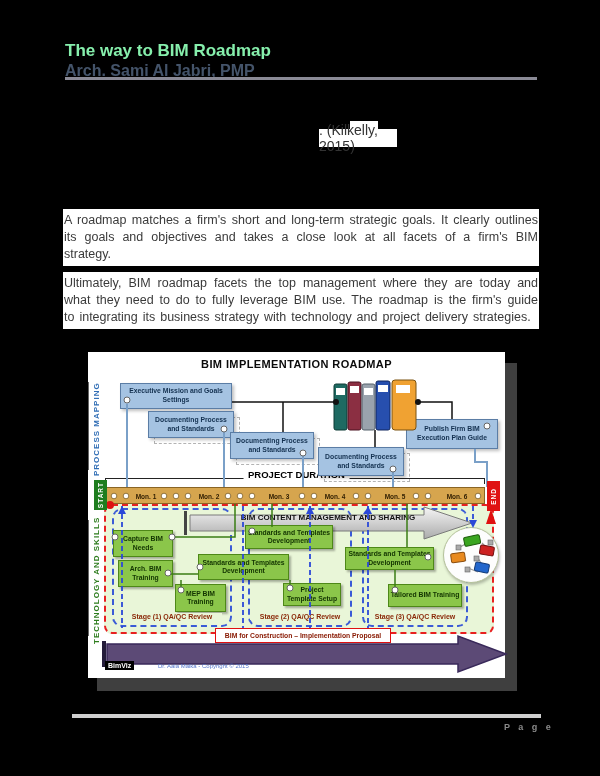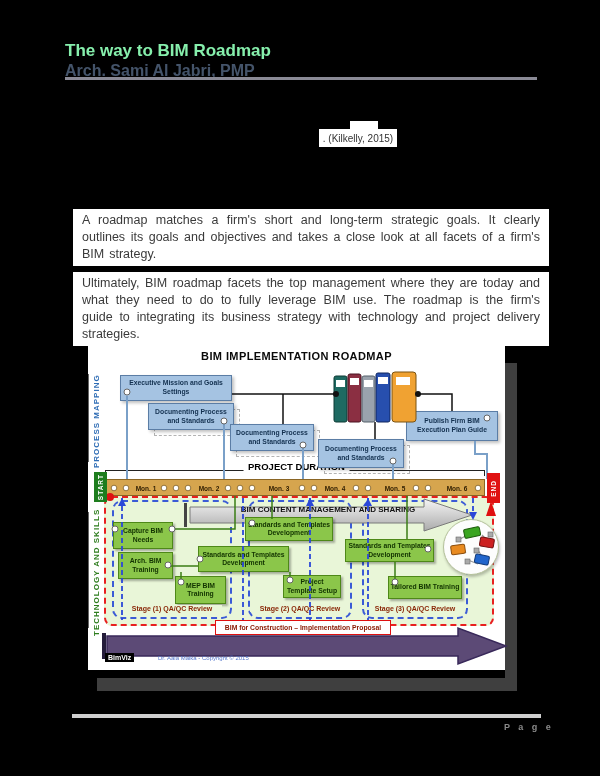--- a/index.html
+++ b/index.html
@@ -4,27 +4,27 @@
 <style>
   html,body{margin:0;padding:0;}
   body{width:600px;height:776px;background:#000;position:relative;font-family:"Liberation Sans",sans-serif;overflow:hidden;}
   .abs{position:absolute;box-sizing:border-box;}
   
   .doc-title{left:65px;top:41px;font-size:17px;font-weight:bold;color:#86efac;}
   .doc-subtitle{left:65px;top:62px;font-size:16px;font-weight:bold;color:#44546a;}
   .rule-top{left:65px;top:77px;width:472px;height:3px;background:#8a8a96;}
   
   .cite-notch{left:350px;top:121px;width:28px;height:9px;background:#fff;}
-  .cite{left:319px;top:129px;width:78px;height:18px;background:#fff;color:#333;font-size:10px;display:flex;align-items:center;justify-content:center;}
-  
-  .para{left:73px;width:476px;background:#fff;color:#3a3a3a;font-size:12.5px;line-height:17px;text-align:justify;padding:3px 9px;word-spacing:1.5px;}
+  .cite{left:319px;top:129px;width:78px;height:18px;background:#fff;color:#333;font-size:14px;display:flex;align-items:center;justify-content:center;}
+  
+  .para{left:63px;width:476px;background:#fff;color:#3a3a3a;font-size:12.5px;line-height:17px;text-align:justify;padding:3px 1px;word-spacing:1.5px;}
   .p1{top:209px;}
   .p2{top:272px;}
   
-  .diagram{left:88px;top:344px;width:417px;height:326px;background:#fff;}
+  .diagram{left:88px;top:352px;width:417px;height:326px;background:#fff;}
   .shadow-r{left:505px;top:363px;width:12px;height:327px;background:#3f3f3f;}
   .shadow-b{left:97px;top:678px;width:420px;height:13px;background:#3f3f3f;}
   .dg-title{left:0;top:6px;width:100%;text-align:center;font-size:11px;font-weight:bold;color:#0a0a0a;letter-spacing:.4px;}
   .vlabel{writing-mode:vertical-rl;transform:rotate(180deg);font-weight:bold;letter-spacing:1px;}
   .lbl-process{left:4px;top:24px;height:100px;color:#2f6db5;font-size:8px;}
   .lbl-tech{left:4px;top:160px;height:132px;color:#2e7d1e;font-size:8px;}
   .tick{border-left:1px solid #666;width:4px;}
   .badge-v{width:13px;display:flex;align-items:center;justify-content:center;color:#fff;font-size:6.5px;font-weight:bold;z-index:6;}
   .badge-start{left:6px;top:128px;height:30px;background:#1e7d1e;}
   .badge-end{left:399px;top:129px;height:30px;background:#e01212;}

